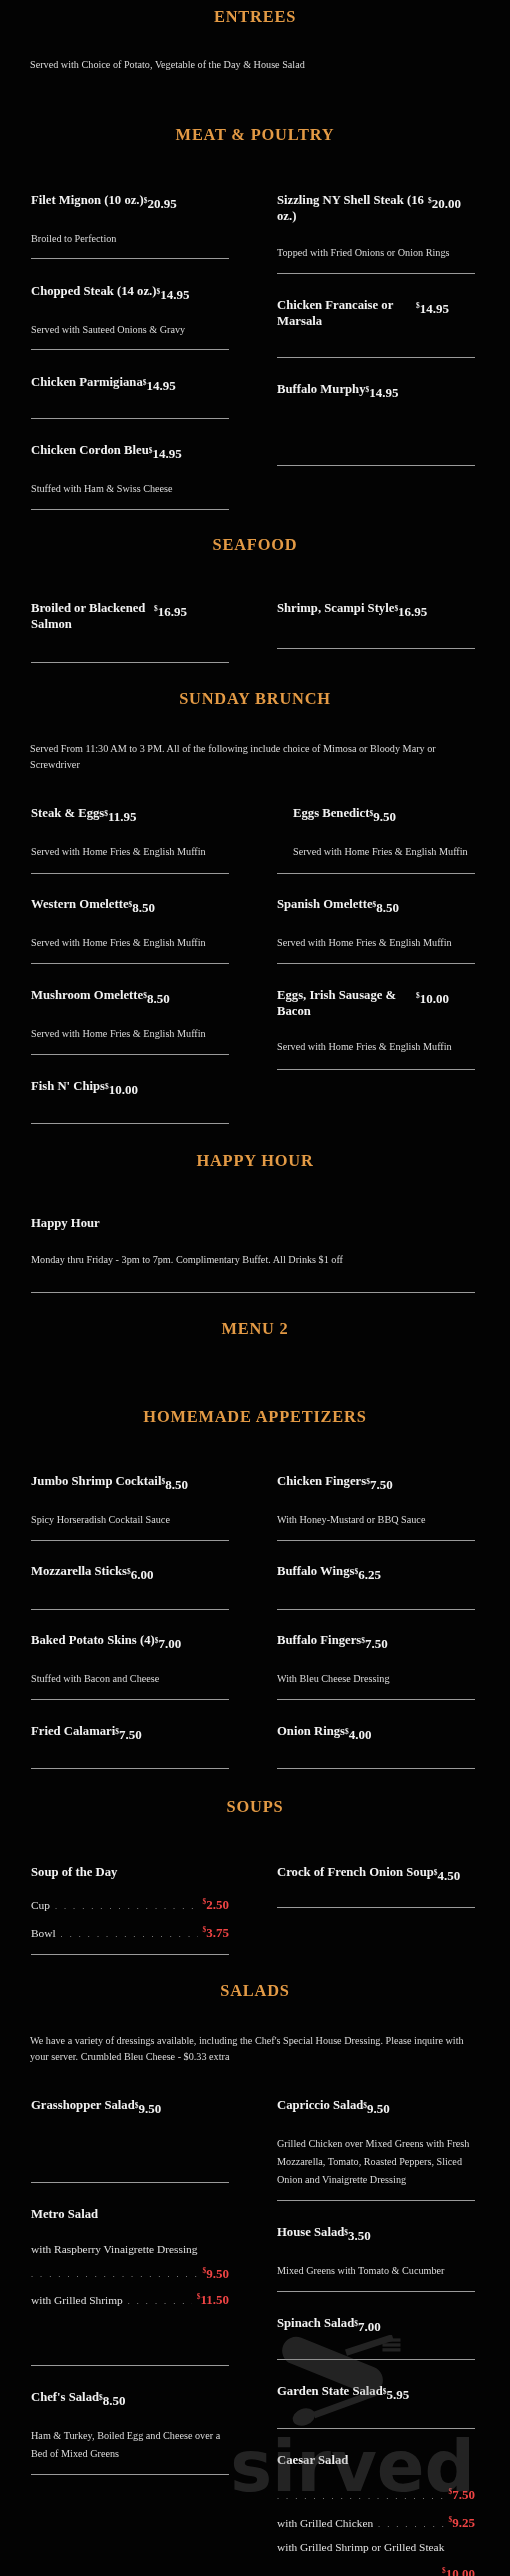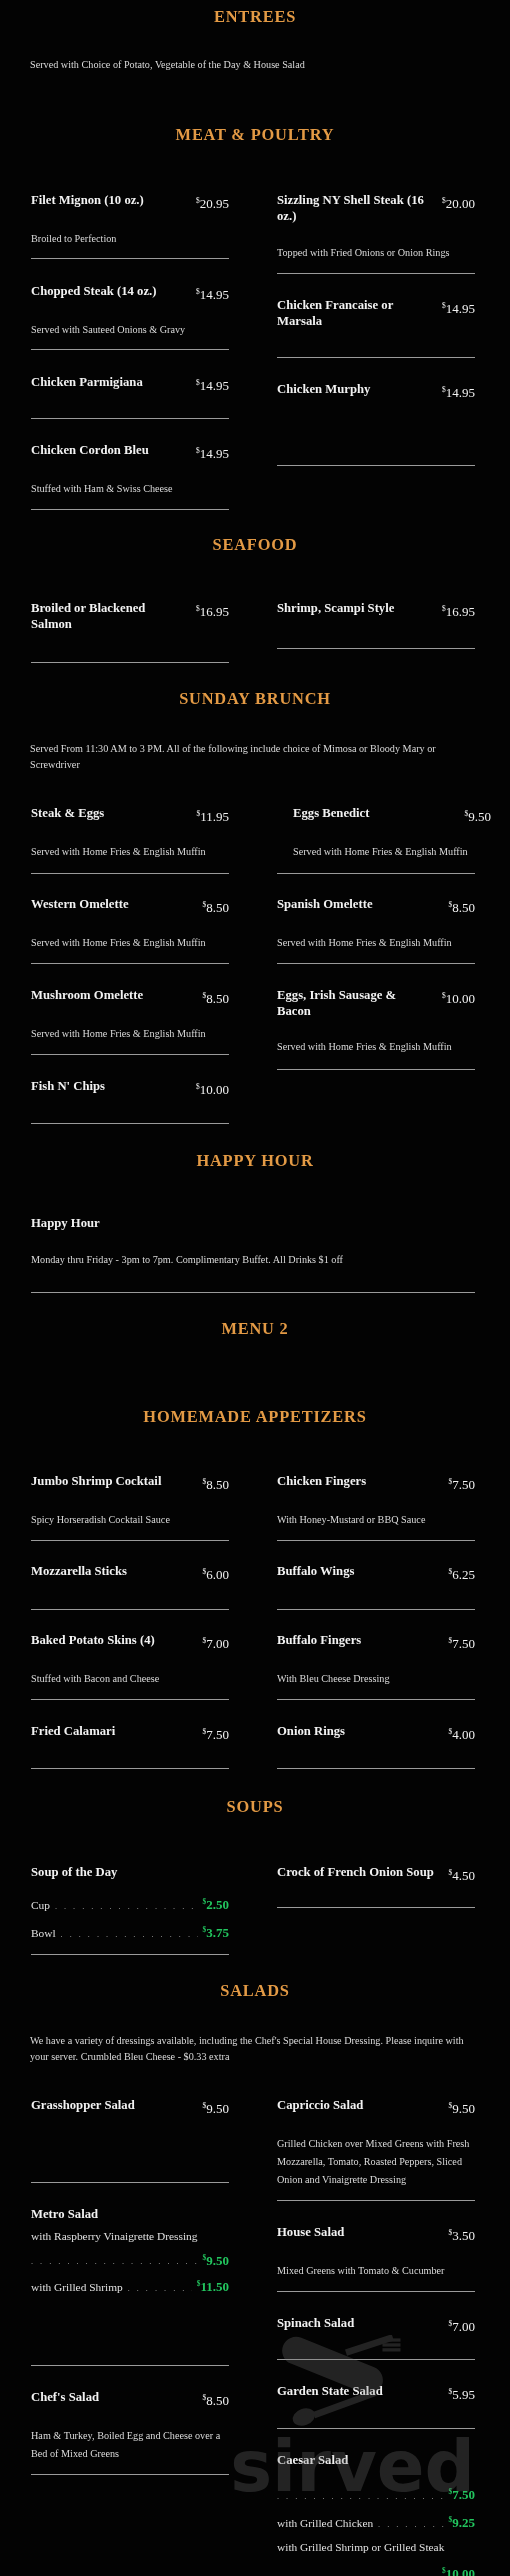--- a/index.html
+++ b/index.html
@@ -2,31 +2,31 @@
 <html style="font-size:13px"><head>
 <meta charset="utf-8">
 <style>
   html, body { margin: 0; padding: 0; background: #030303; }
   body { width: 510px; height: 2576px; position: relative; overflow: hidden;
          font-family: "Liberation Serif", "DejaVu Serif", serif; color: #e6e6e6; }
   .heading { position: absolute; left: 0; width: 510px; text-align: center;
              color: #e39a45; font-weight: bold; font-size: 16.4px; letter-spacing: 0.8px; }
   .intro { position: absolute; left: 30px; width: 448px; font-size: 10.2px; line-height: 16.4px; color: #dcdcdc; }
   .item { position: absolute; width: 198px; }
-  .item .row { display: flex; justify-content: space-between; align-items: flex-start; }
+  .item .row { display: flex; align-items: flex-start; }
   .item .name { font-weight: bold; font-size: 12.7px; color: #f2f2f2; line-height: 15.5px; max-width: 139px; }
-  .item .price { font-weight: normal; font-size: 13px; color: #f2f2f2; line-height: 15.5px; white-space: nowrap; }
+  .item .price { font-weight: bold; font-size: 13px; color: #f2f2f2; line-height: 15.5px; white-space: nowrap; }
   .item .price sup { font-size: 7.4px; vertical-align: 4.9px; }
   .item .desc { font-size: 10.2px; color: #dcdcdc; line-height: 18px; margin-top: 19px; }
   .sep { position: absolute; height: 0.8px; background: #9a9a9a; width: 198px; }
   .sep.full { width: 444px; }
   .opt { display: flex; align-items: baseline; font-size: 11.4px; color: #e0e0e0; line-height: 23px; }
   .opt .lbl { white-space: nowrap; text-align: right; }
   .opt .dots { flex: 1; overflow: hidden; white-space: nowrap; color: #bbb; margin: 0 4.9px; letter-spacing: 2.5px; font-size: 8.2px; }
-  .opt .p { font-weight: bold; font-size: 13px; color: #22c55e; white-space: nowrap; }
+  .opt .p { font-weight: bold; font-size: 13px; color: #ef4444; white-space: nowrap; }
   .opt .p sup { font-size: 7.4px; vertical-align: 4.9px; }
   .watermark { position: absolute; left: 222px; top: 2335px; width: 262px; height: 164px; opacity: 0.28; pointer-events: none; }
 </style>
 </head>
 <body>
 
 <div class="heading" style="top:6.5px">ENTREES</div>
 <div class="intro" style="top:57px">Served with Choice of Potato, Vegetable of the Day &amp; House Salad</div>
 
 <div class="heading" style="top:125px">MEAT &amp; POULTRY</div>
@@ -69,21 +69,21 @@
 <div class="item" style="left:31px;top:375px">
   <div class="row">
       <span class="name">Chicken Parmigiana</span>
       <span class="price"><sup>$</sup><span>14.95</span></span>
     </div>
 </div>
 <div class="sep" style="left:31px;top:418px"></div>
 
 <div class="item" style="left:277px;top:382px">
   <div class="row">
-      <span class="name">Chicken Murphy</span>
+      <span class="name">Buffalo Murphy</span>
       <span class="price"><sup>$</sup><span>14.95</span></span>
     </div>
 </div>
 <div class="sep" style="left:277px;top:465px"></div>
 
 <div class="item" style="left:31px;top:443px">
   <div class="row">
       <span class="name">Chicken Cordon Bleu</span>
       <span class="price"><sup>$</sup><span>14.95</span></span>
     </div>
@@ -290,21 +290,21 @@
       <span class="price"><sup>$</sup><span>9.50</span></span>
     </div>
   <div class="desc">Grilled Chicken over Mixed Greens with Fresh Mozzarella, Tomato, Roasted Peppers, Sliced Onion and Vinaigrette Dressing</div>
 </div>
 <div class="sep" style="left:277px;top:2200px"></div>
 
 <div class="item" style="left:31px;top:2207px">
   <div class="row">
       <span class="name">Metro Salad</span>
     </div>
-  <div style="margin-top:3px">
+  <div style="margin-top:16px">
     <div class="opt" style="line-height:21px">
         <span class="lbl">with Raspberry Vinaigrette Dressing</span>
       </div>
     <div class="opt" style="line-height:21px">
         <span class="dots" style="margin-left:0">. . . . . . . . . . . . . . . . . . . . . . . . . . . . . .</span>
         <span class="p"><sup>$</sup><span>9.50</span></span>
       </div>
     <div class="opt" style="line-height:24.5px">
         <span class="lbl">with Grilled Shrimp</span>
         <span class="dots">. . . . . . . . . . . . . . .</span>

